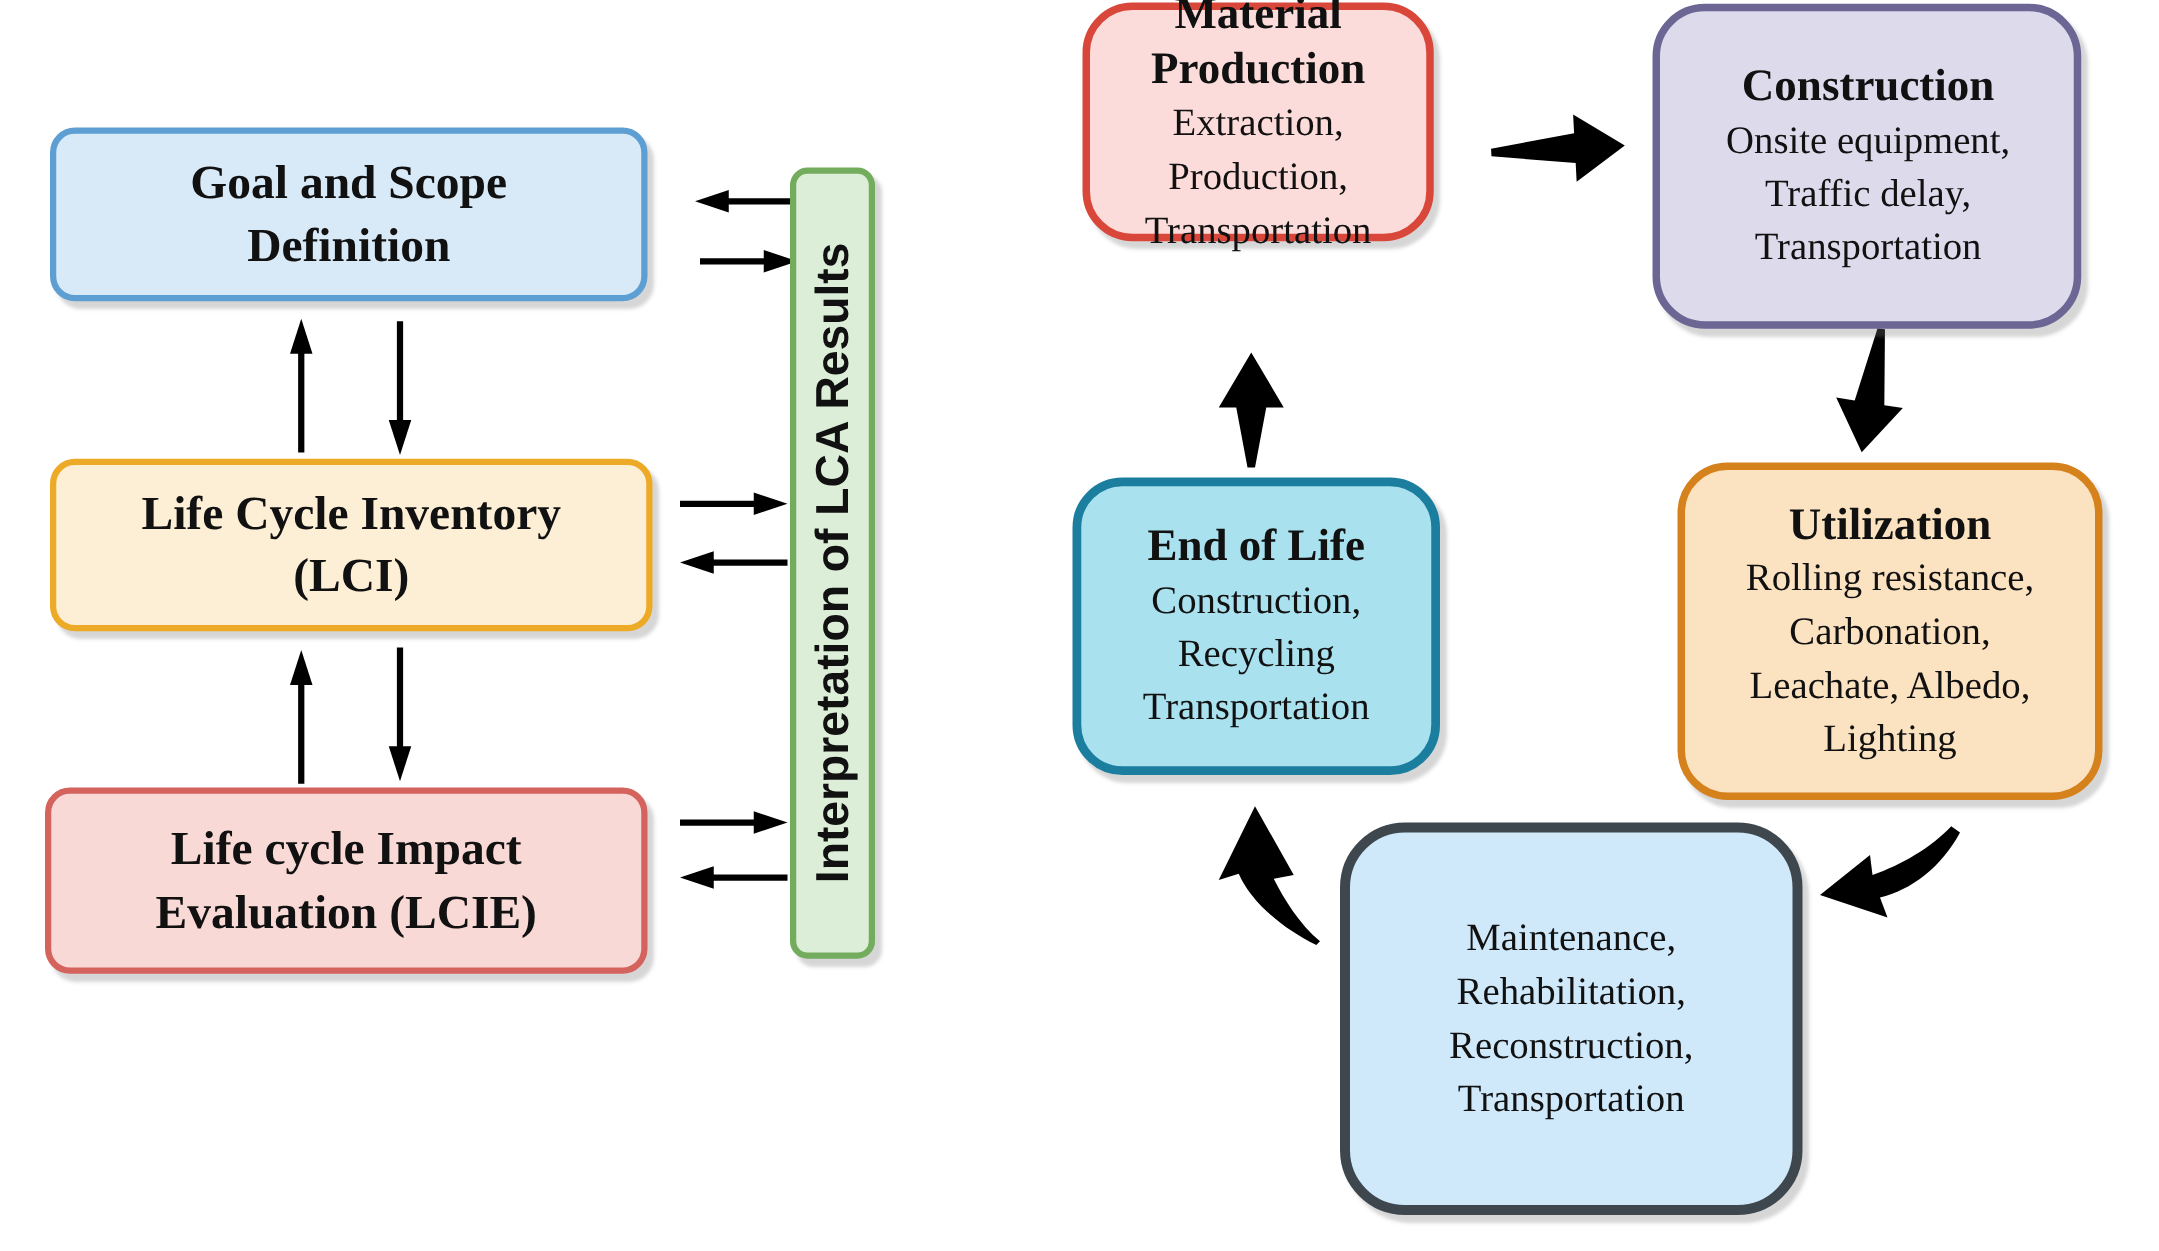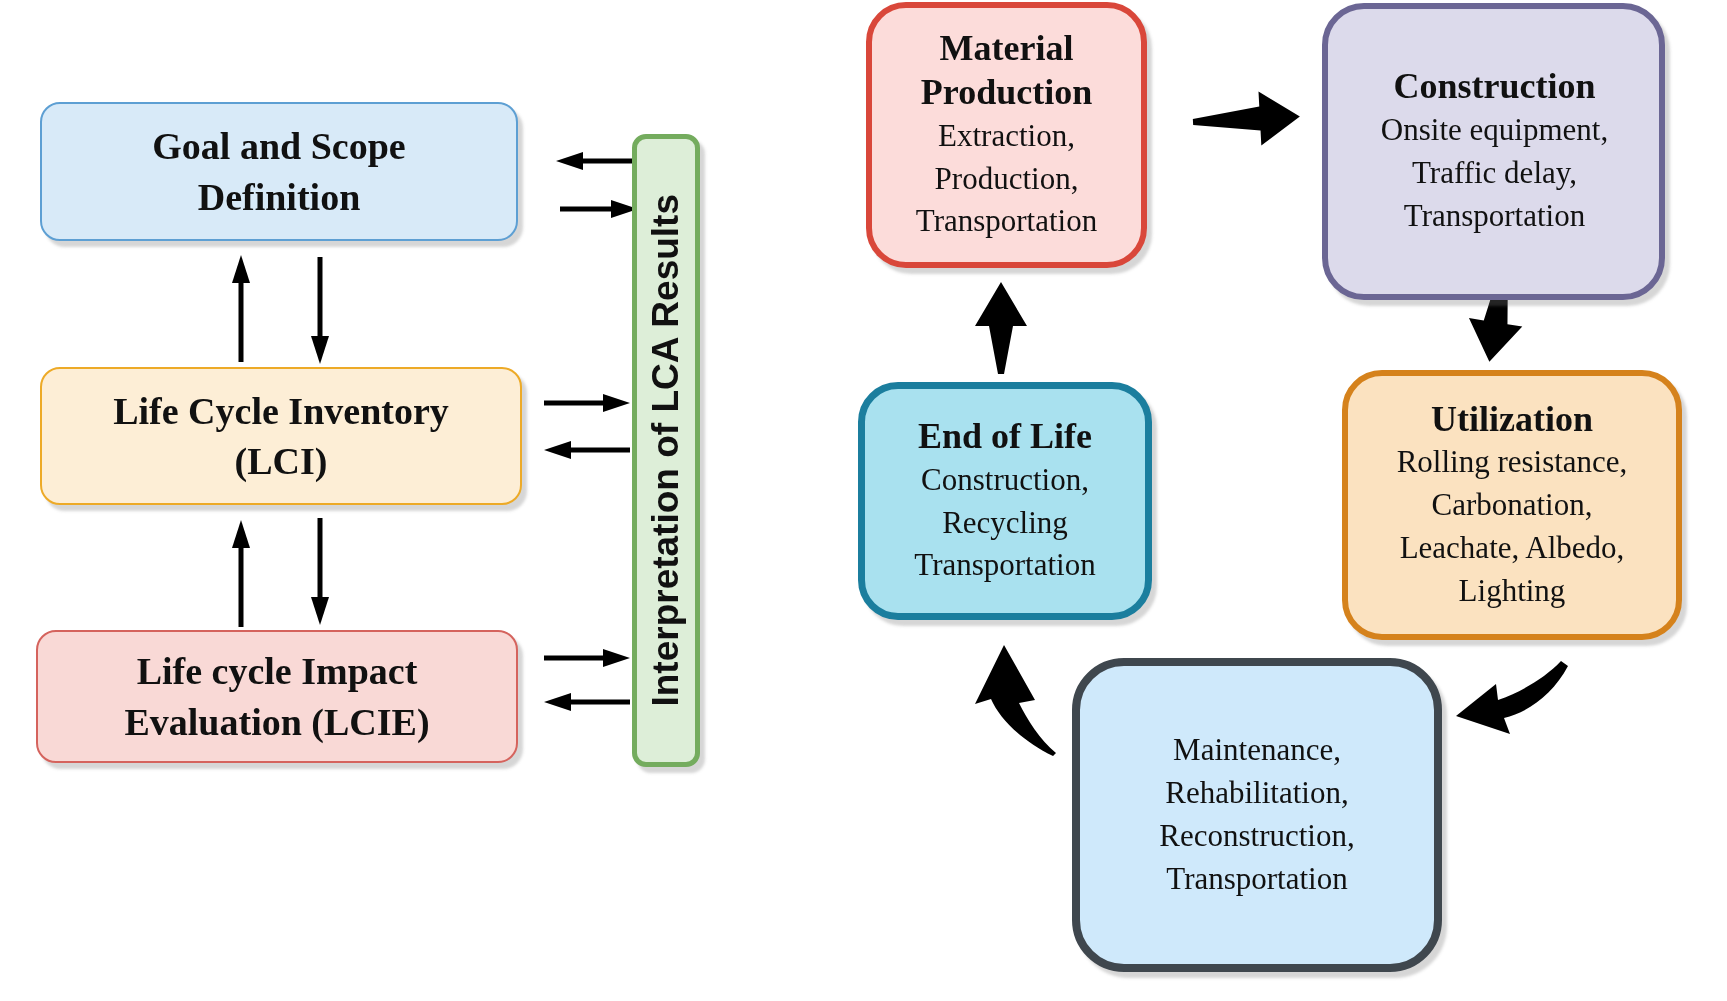--- a/index.html
+++ b/index.html
@@ -11,39 +11,39 @@
     font-family:"Liberation Serif","DejaVu Serif",serif;
     color:#111111;
   }
   .arrows{position:absolute;left:0;top:0;width:1727px;height:1001px;}
   .arrows line{stroke:#000;stroke-width:5;}
   .arrows polygon,.arrows path{fill:#000;stroke:none;}
   .box{
     position:absolute;box-sizing:border-box;
     display:flex;flex-direction:column;align-items:center;justify-content:center;
     text-align:center;white-space:pre-line;
-    background:#eee;border:2px solid #14b8a6;
+    background:#eee;border:5px solid #14b8a6;
     box-shadow:5px 6px 3px rgba(120,120,120,0.30);
   }
   .fw-box{border-radius:20px;font-weight:bold;font-size:38px;line-height:1.32;}
   .goal  {left:40px;  top:102px; width:478px; height:139px;}
   .lci   {left:40px;  top:367px; width:482px; height:138px;text-align:center;}
-  .lcie  {left:36px;  top:630px; width:482px; height:133px;}
+  .lcie  {left:36px;  top:630px; width:482px; height:149px;}
   .interp{
     left:632px; top:134px; width:68px; height:633px;
     border-radius:14px;border-width:5px;
     font-family:"Liberation Sans","DejaVu Sans",sans-serif;
     font-weight:bold;font-size:37px;
   }
   .vtext{writing-mode:vertical-rl;transform:rotate(180deg);white-space:nowrap;}
   .stage{border-radius:40px;padding:8px 10px;}
   .stage-title{font-weight:bold;font-size:36px;line-height:1.22;white-space:pre-line;}
   .stage-details{font-size:31px;line-height:1.38;white-space:pre-line;}
-  .mp  {left:866px;  top:2px;   width:281px; height:266px; border-width:6px;}
-  .con {left:1322px; top:3px;   width:343px; height:297px; border-width:6px; border-radius:42px;padding-left:12px;}
+  .mp  {left:866px;  top:2px;   width:281px; height:191px; border-width:6px;}
+  .con {left:1322px; top:3px;   width:343px; height:260px; border-width:6px; border-radius:42px;padding-left:12px;}
   .uti {left:1342px; top:370px; width:340px; height:270px; border-width:6px;}
   .eol {left:858px;  top:382px; width:294px; height:238px; border-width:7px;}
   .mr  {left:1072px; top:658px; width:370px; height:314px; border-width:8px; border-radius:52px;}
 </style>
 </head>
 <body>
 
 <div class="canvas">
 
   <svg class="arrows" viewBox="0 0 1727 1001">

